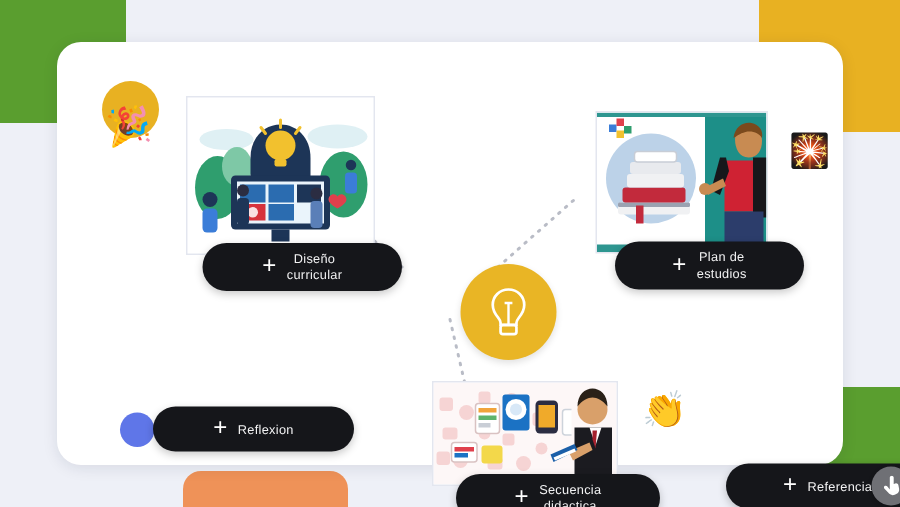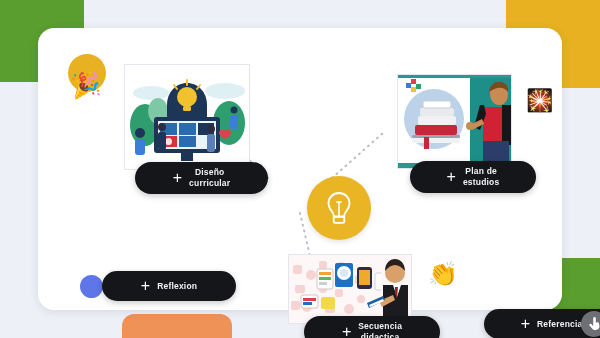--- a/index.html
+++ b/index.html
@@ -79,21 +79,21 @@
     box-shadow:0 2px 6px rgba(0,0,0,.22);
     cursor:pointer;
     user-select:none;
   }
   .pill .plus{
     font-size:16px;line-height:1;font-weight:300;color:#fff;
     flex:0 0 auto;margin-top:-1px;
   }
   .pill .lbl{
     font-size:8.5px;line-height:11px;letter-spacing:.2px;
-    text-align:center;white-space:pre-line;color:#f2f2f3;font-weight:bold;
+    text-align:center;white-space:pre-line;color:#f2f2f3;
   }
 
   .pill-diseno{left:97px;top:134px;width:101px;height:32px;}
   .pill-plan{left:372px;top:133px;width:94px;height:32px;}
   .pill-secuencia{left:266px;top:288px;width:104px;height:32px;}
   .pill-reflexion{left:64px;top:243px;width:102px;height:30px;}
   .pill-referencias{left:446px;top:281px;width:108px;height:30px;}
 
   .pill-reflexion .lbl,.pill-referencias .lbl{white-space:nowrap;}
 

